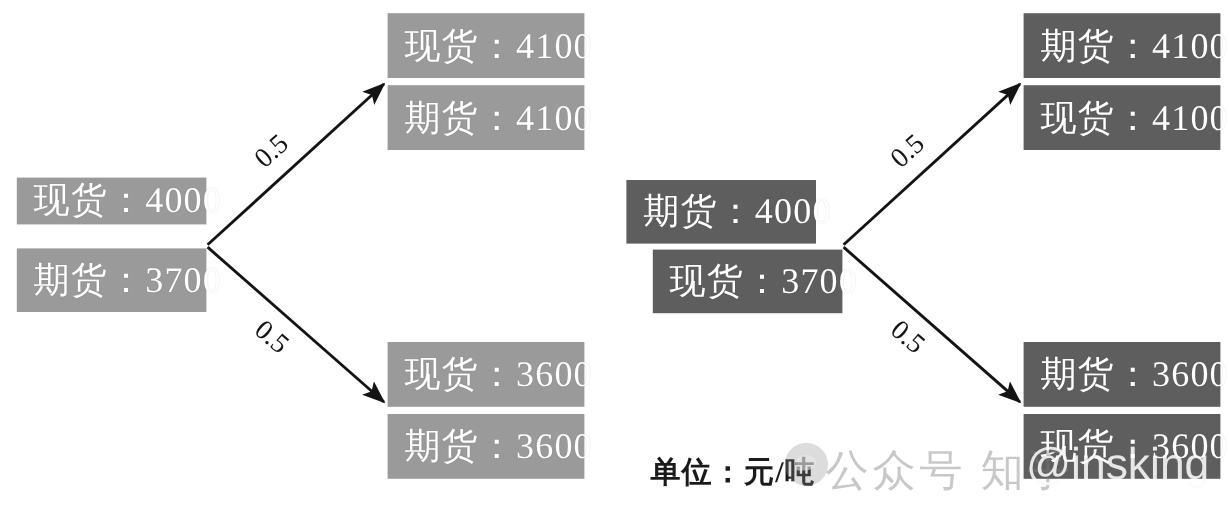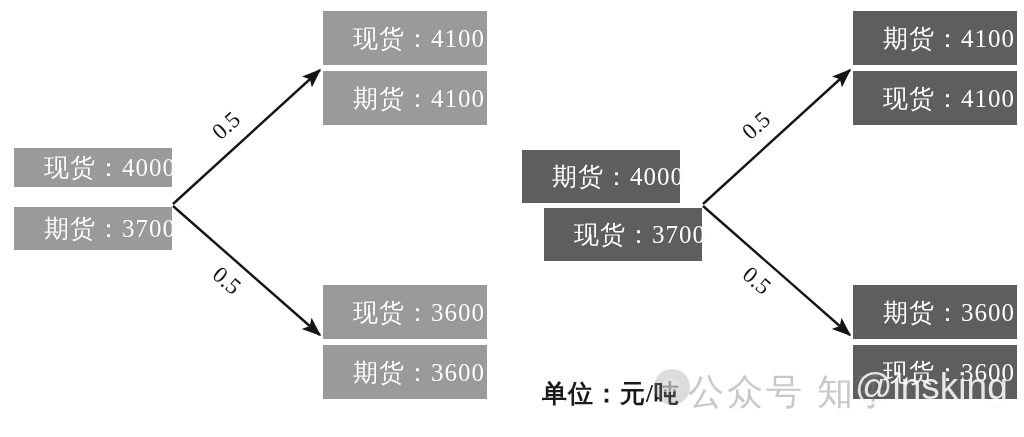--- a/index.html
+++ b/index.html
@@ -20,24 +20,24 @@
     width: 1024px;
     height: 437px;
   }
   .node {
     position: absolute;
     box-sizing: border-box;
     display: flex;
     align-items: center;
     color: #ffffff;
     font-family: "Liberation Serif", "DejaVu Serif", serif;
-    font-size: 25px;
+    font-size: 30px;
     letter-spacing: 1px;
     white-space: nowrap;
-    padding-left: 30px;
+    padding-left: 14px;
     text-shadow: 0 0 1px rgba(0,0,0,0.18);
   }
   .node.light { background: #9a9a9a; }
   .node.dark  { background: #5e5e5e; }
 
   .label-prob {
     position: absolute;
     font-family: "Liberation Serif", "DejaVu Serif", serif;
     font-size: 23px;
     color: #141414;
@@ -112,21 +112,21 @@
   <line x1="173" y1="206" x2="320" y2="335" stroke="#141414" stroke-width="2.4" marker-end="url(#arrowhead)"></line>
 
   <line x1="703" y1="204" x2="850" y2="70" stroke="#141414" stroke-width="2.4" marker-end="url(#arrowhead)"></line>
 
   <line x1="703" y1="206" x2="850" y2="335" stroke="#141414" stroke-width="2.4" marker-end="url(#arrowhead)"></line>
 </svg>
 
 <div class="node light" style="left:14px; top:148px; width:158px; height:39px;">
   <span>现货：4000</span>
 </div>
-<div class="node light" style="left:14px; top:207px; width:158px; height:43px;text-align:center;">
+<div class="node light" style="left:14px; top:207px; width:158px; height:53px;text-align:center;">
   <span>期货：3700</span>
 </div>
 
 <div class="node light" style="left:323px; top:11px; width:164px; height:54px;">
   <span>现货：4100</span>
 </div>
 <div class="node light" style="left:323px; top:71px; width:164px; height:54px;">
   <span>期货：4100</span>
 </div>
 

